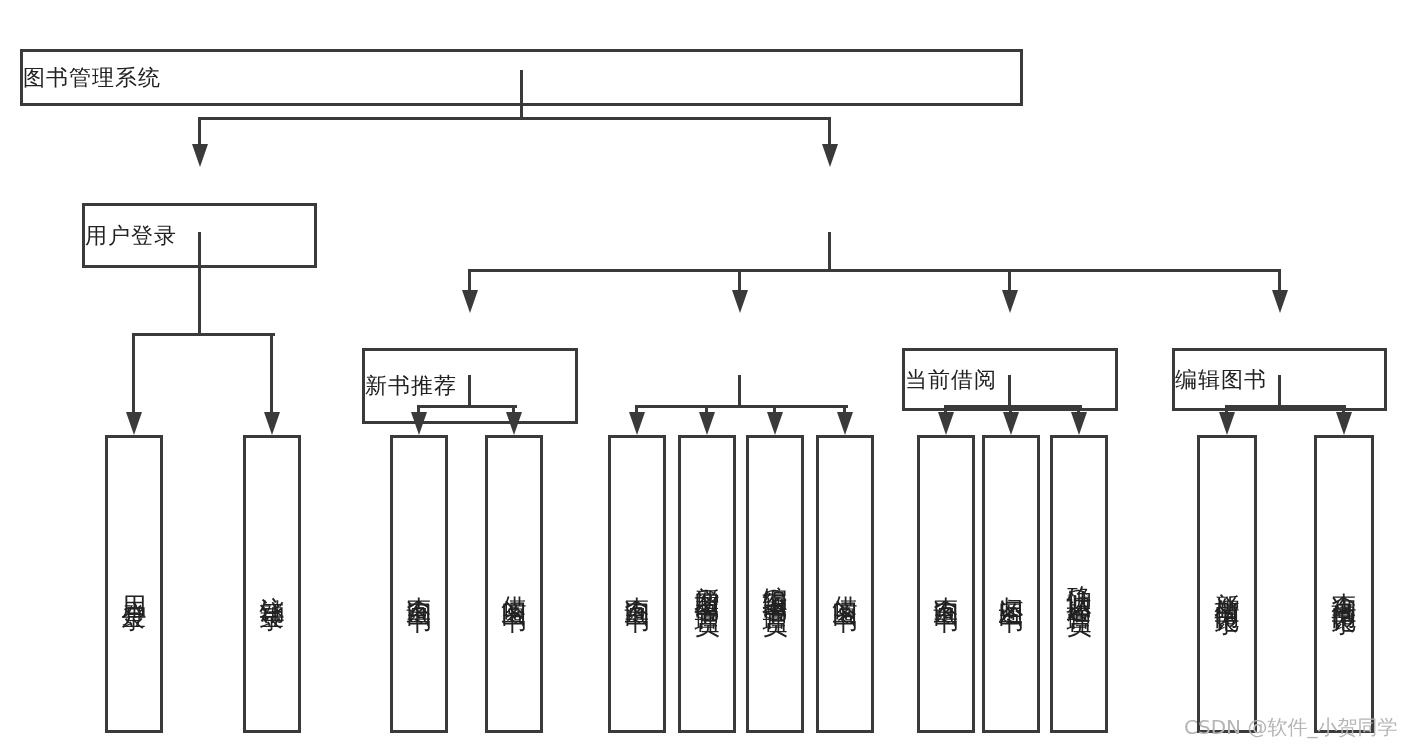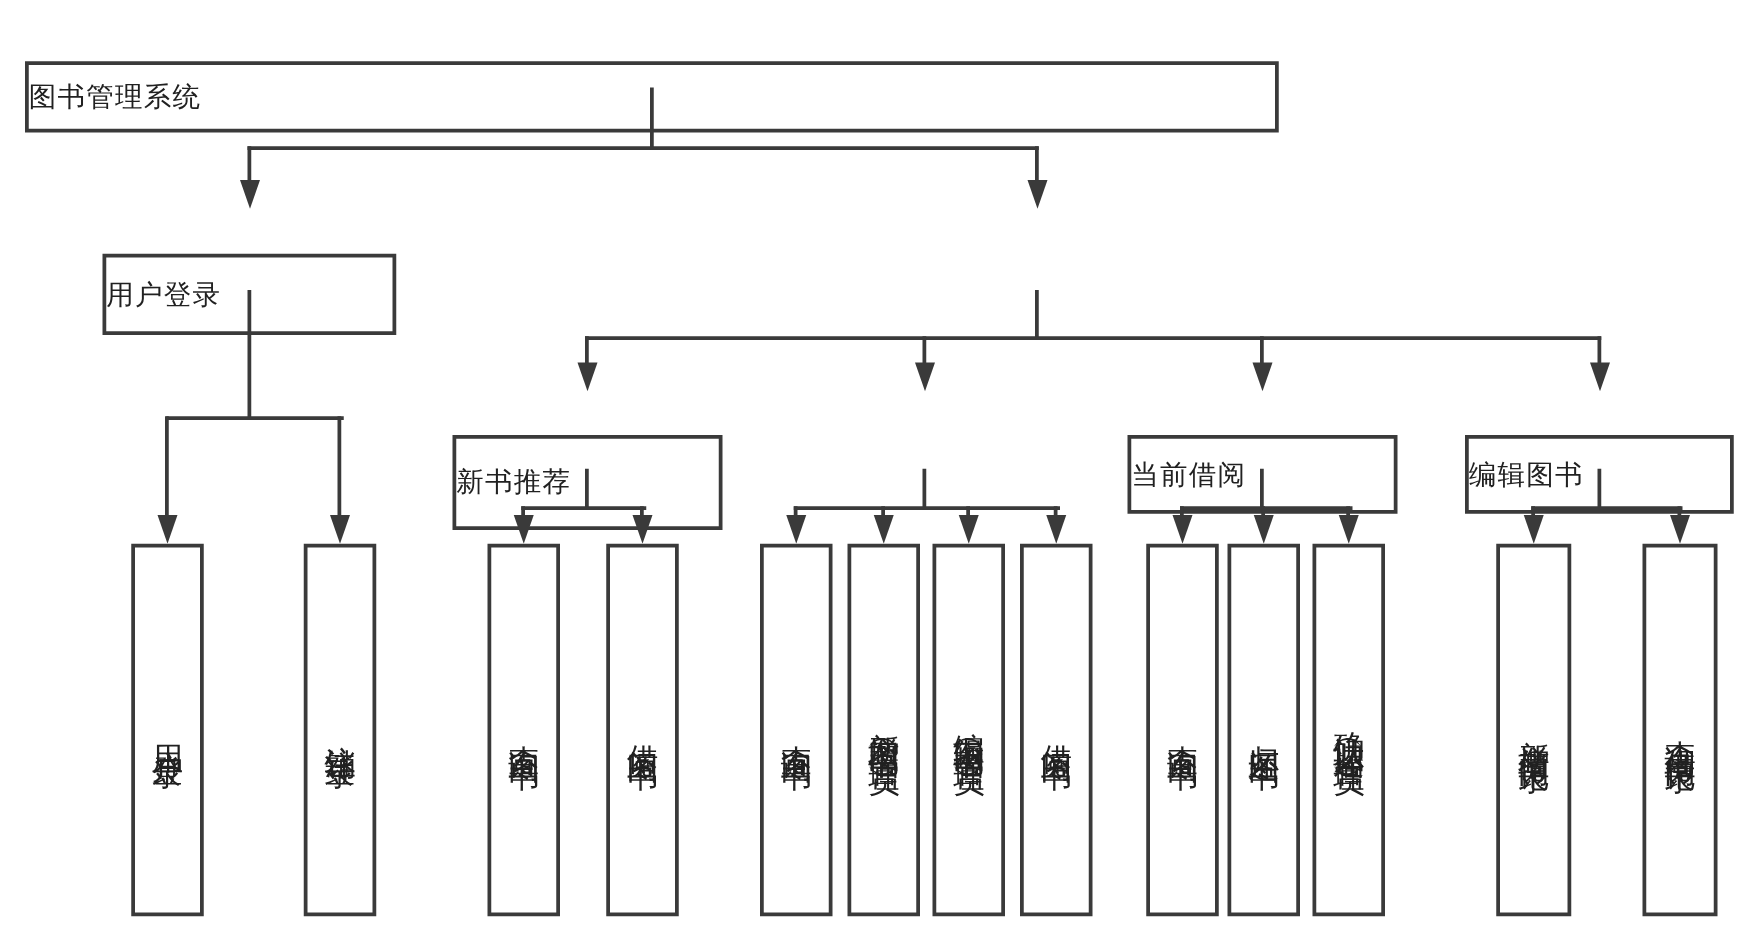--- a/index.html
+++ b/index.html
@@ -177,14 +177,15 @@
   <div class="vbox" style="left:1050px;">
     <span class="vtext">确认归还（管理员）</span>
   </div>
   <div class="vbox" style="left:1197px;width:60px;">
     <span class="vtext">新增借阅记录</span>
   </div>
   <div class="vbox" style="left:1314px;width:60px;">
     <span class="vtext">查询借阅记录</span>
   </div>
 
+  <div class="watermark">CSDN @软件_小贺同学</div>
 
 </div>
 
 </body></html>

